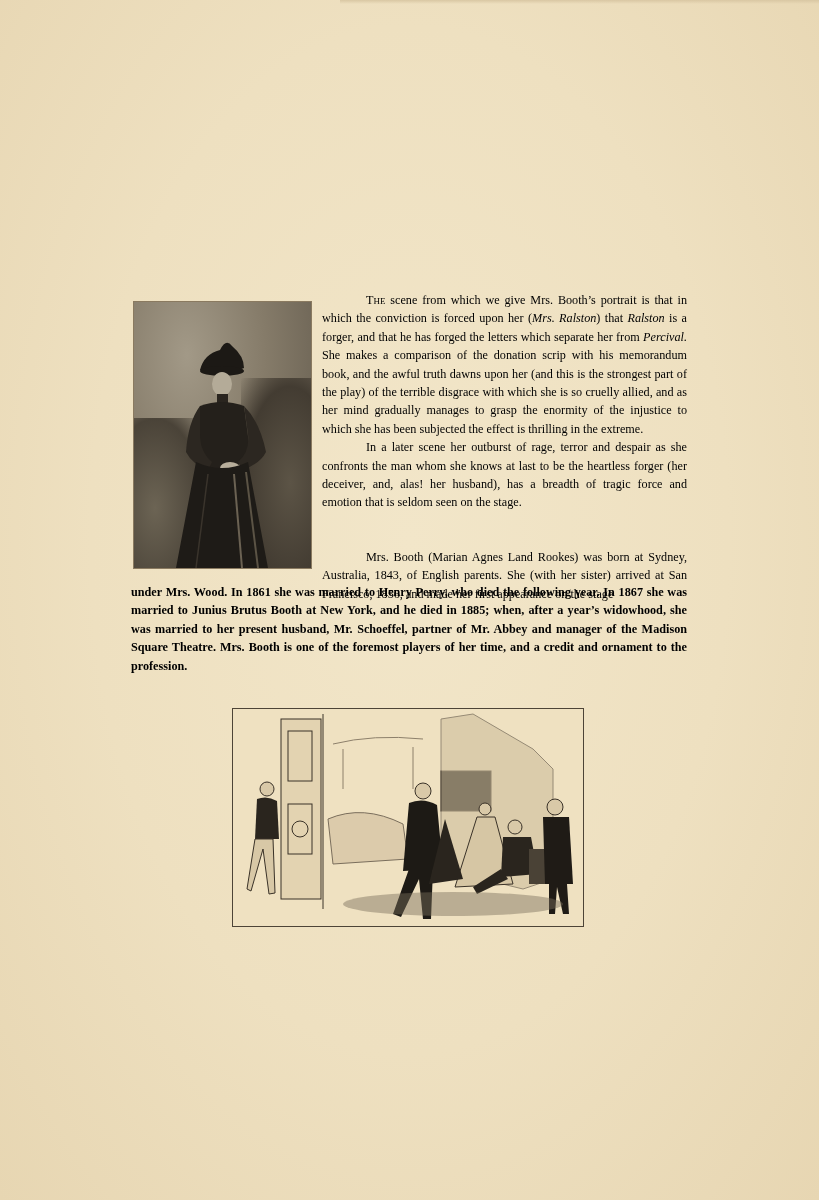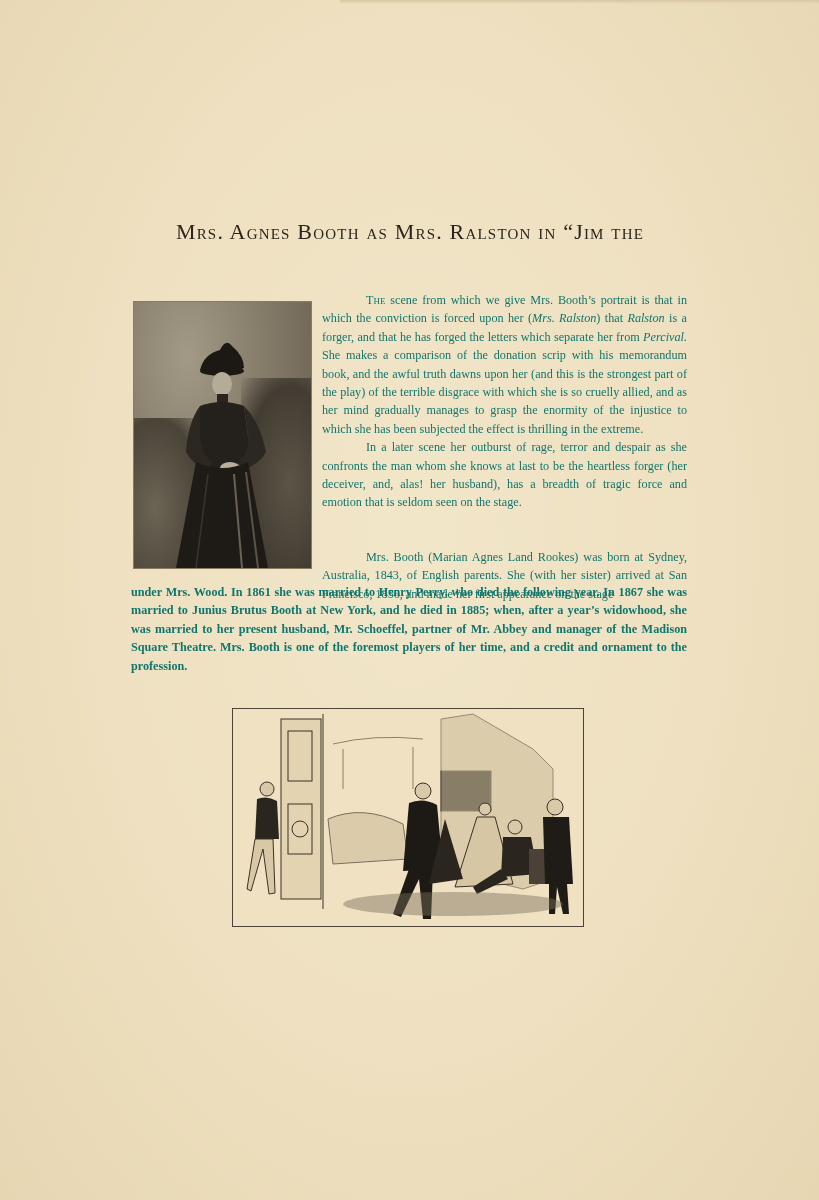--- a/index.html
+++ b/index.html
@@ -36,21 +36,21 @@
     }
     .portrait .foliage-r {
       position: absolute; right: 0; bottom: 0; width: 70px; height: 190px;
       background: radial-gradient(ellipse at 70% 55%, #5c5446 0%, #433c32 65%, rgba(67,60,50,0) 100%);
     }
     .portrait svg { position: absolute; left: 0; top: 0; }
     .text {
       position: absolute;
       font-size: 12.2px; line-height: 18.4px;
       text-align: justify;
-      color: #0f766e;
+      color: #000000;
     }
     .text p { margin: 0; text-indent: 44px; }
     .text p .sc { font-variant: small-caps; }
     .text-upper { left: 322px; top: 291px; width: 365px; }
     .text-wrap { left: 322px; top: 528px; width: 365px; margin-top: 20px; }
     .text-lower { left: 131px; top: 583px; width: 556px; }
     .text-lower p { text-indent: 0; font-weight: bold; }
     .illustration {
       position: absolute; left: 232px; top: 708px; width: 350px; height: 217px;
       border: 1px solid #4d4437;
@@ -58,21 +58,20 @@
       overflow: hidden;
     }
     .illustration svg { position: absolute; left: 0; top: 0; }
   </style>
 </head>
 <body>
 
 <div class="page-edge-top"></div>
 
 <div class="title">
-  <div>Mrs. Agnes Booth as Mrs. Ralston in “Jim the</div>
 </div>
 
 <div class="portrait" title="Photographic portrait of Mrs. Agnes Booth standing in dark dress and plumed hat">
   <div class="foliage-l"></div>
   <div class="foliage-r"></div>
   <svg width="177" height="266" viewBox="0 0 177 266">
 
     <path d="M66 68 Q70 52 86 48 Q92 36 98 44 Q110 54 110 66 Q96 72 80 72 Z" fill="#1c1915"></path>
     <ellipse cx="88" cy="69" rx="22" ry="5" fill="#1c1915"></ellipse>
 

